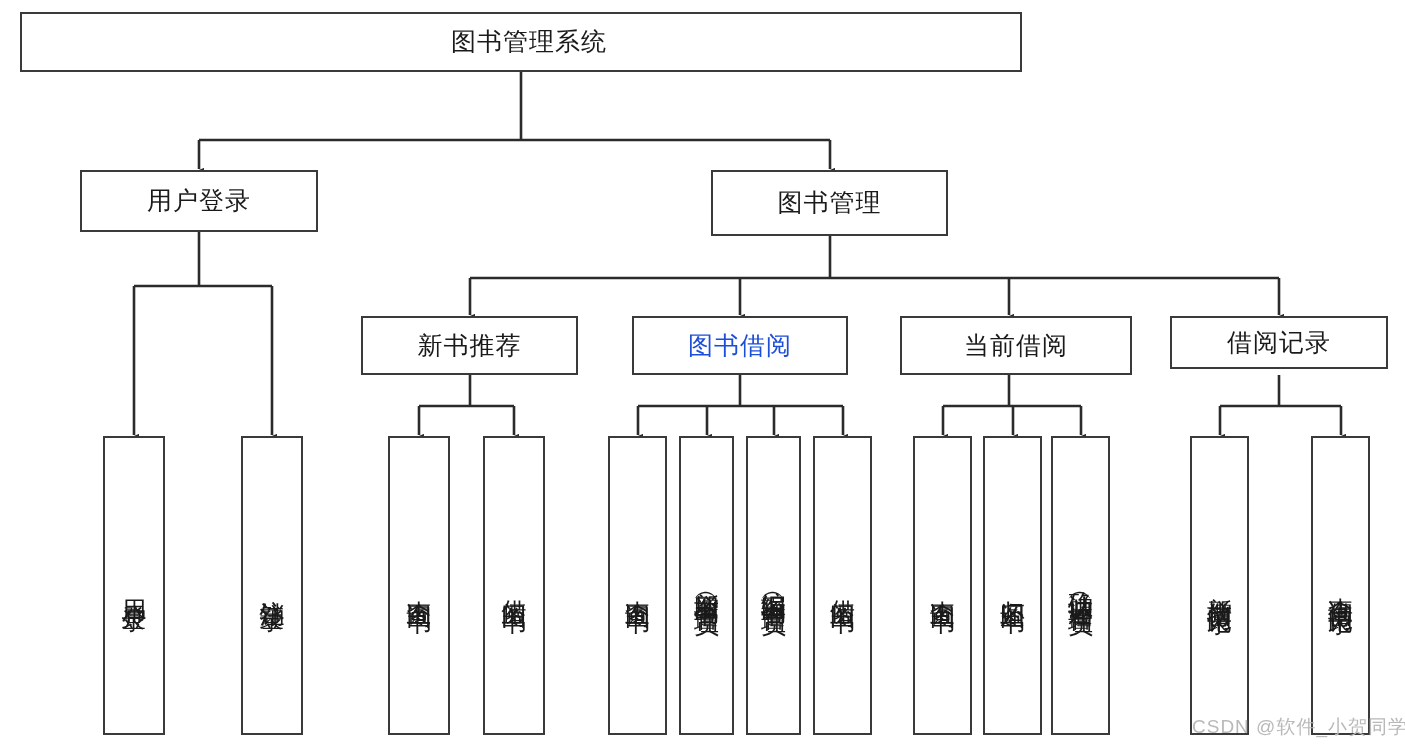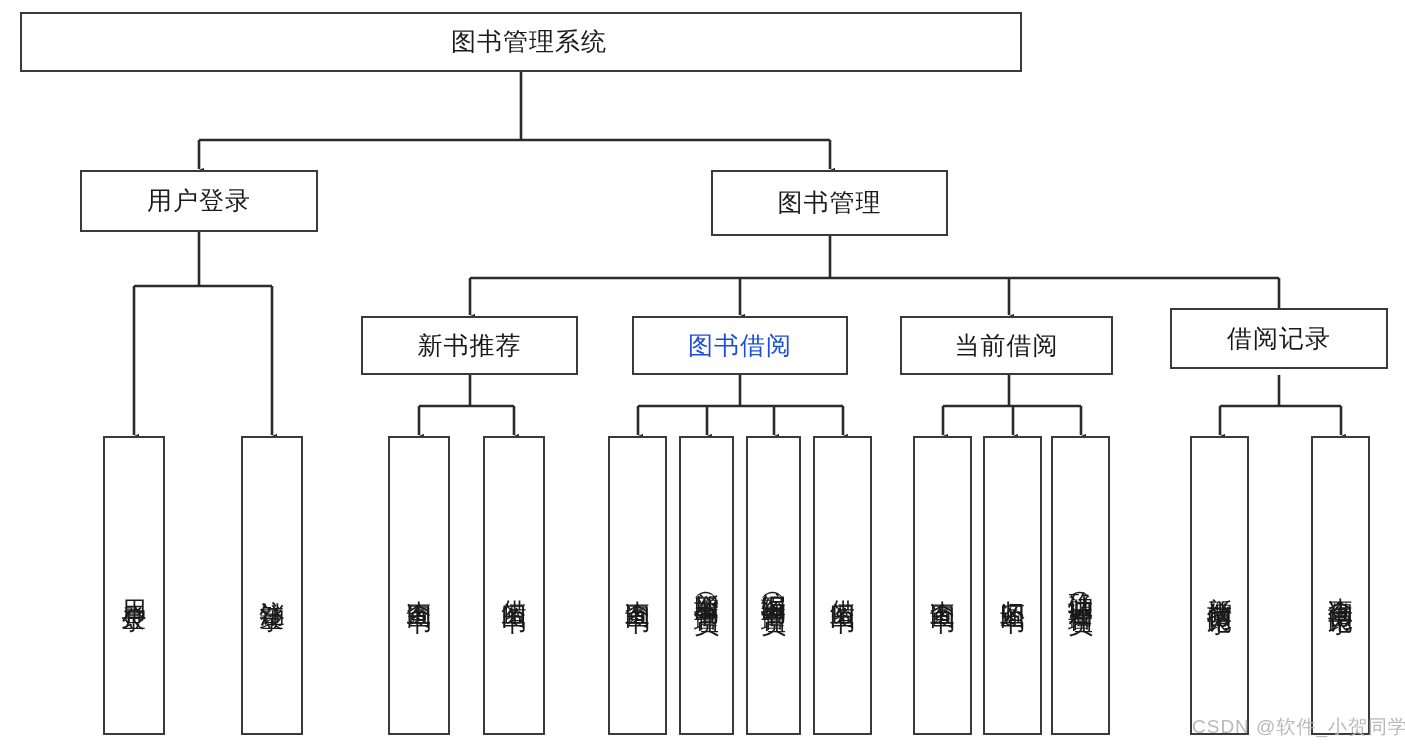--- a/index.html
+++ b/index.html
@@ -123,24 +123,24 @@
       </div>
       <div class="node horiz" style="left: 711px; top: 170px; width: 237px; height: 66px; border-color: rgb(58, 58, 58); color: rgb(26, 26, 26);">
         <span class="label">图书管理</span>
       </div>
       <div class="node horiz" style="left: 361px; top: 316px; width: 217px; height: 59px; border-color: rgb(58, 58, 58); color: rgb(26, 26, 26);">
         <span class="label">新书推荐</span>
       </div>
       <div class="node horiz" style="left: 632px; top: 316px; width: 216px; height: 59px; border-color: rgb(58, 58, 58); color: #1d4ed8;">
         <span class="label">图书借阅</span>
       </div>
-      <div class="node horiz" style="left: 900px; top: 316px; width: 213px; height: 59px; border-color: rgb(58, 58, 58); color: rgb(26, 26, 26);">
+      <div class="node horiz" style="left: 900px; top: 316px; width: 232px; height: 59px; border-color: rgb(58, 58, 58); color: rgb(26, 26, 26);">
         <span class="label">当前借阅</span>
       </div>
-      <div class="node horiz" style="left: 1170px; top: 308px; width: 218px; height: 61px; border-color: rgb(58, 58, 58); color: rgb(26, 26, 26);">
+      <div class="node horiz" style="left: 1170px; top: 316px; width: 218px; height: 53px; border-color: rgb(58, 58, 58); color: rgb(26, 26, 26);">
         <span class="label">借阅记录</span>
       </div>
       <div class="node vert" style="left: 103px; top: 436px; width: 62px; height: 299px; border-color: rgb(58, 58, 58); color: rgb(26, 26, 26);">
         <span class="label">用户登录</span>
       </div>
       <div class="node vert" style="left: 241px; top: 436px; width: 62px; height: 299px; border-color: rgb(58, 58, 58); color: rgb(26, 26, 26);">
         <span class="label">注销登录</span>
       </div>
       <div class="node vert" style="left: 388px; top: 436px; width: 62px; height: 299px; border-color: rgb(58, 58, 58); color: rgb(26, 26, 26);">
         <span class="label">查询图书</span>

